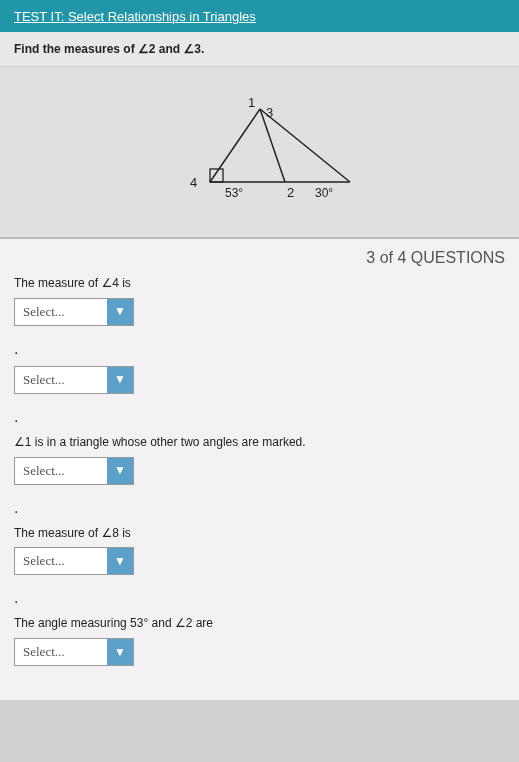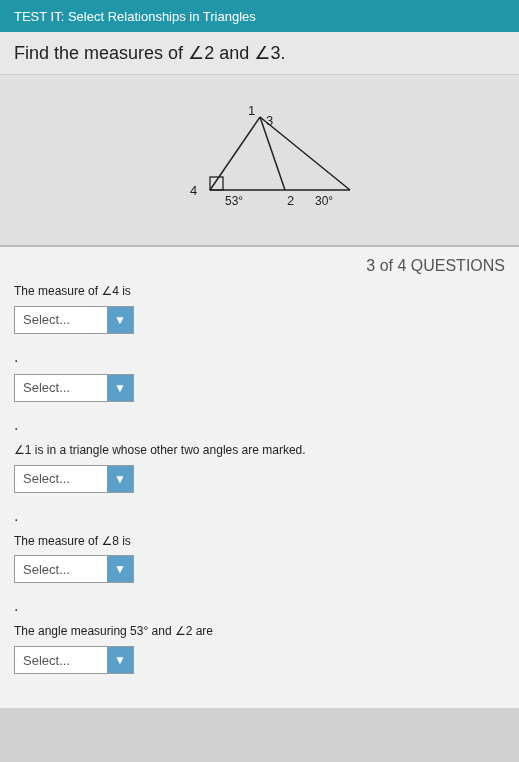--- a/index.html
+++ b/index.html
@@ -16,30 +16,31 @@
       background: #2196a8;
       padding: 8px 14px;
     }
     .header-bar .test-label {
       color: #fff;
       font-weight: bold;
       font-size: 13px;
     }
     .header-bar .test-label span {
       font-weight: normal;
+      text-decoration: underline;
     }
 
     .question-header {
       background: #e8e8e8;
       padding: 10px 14px 10px 14px;
       border-bottom: 1px solid #ccc;
     }
     .question-header .find-text {
-      font-weight: normal;
-      font-size: 18px;
+      font-weight: bold;
+      font-size: 12px;
       color: #222;
     }
 
     .diagram-area {
       background: #e0e0e0;
       display: flex;
       justify-content: center;
       align-items: center;
       padding: 20px 0 20px 0;
       border-bottom: 2px solid #bbb;
@@ -75,20 +76,21 @@
 
     .select-box {
       display: flex;
       align-items: center;
       border: 1.5px solid #999;
       background: #fff;
       height: 28px;
       min-width: 120px;
       cursor: pointer;
       user-select: none;
+      font-family: Liberation Serif, serif;
     }
 
     .select-text {
       flex: 1;
       padding: 0 8px;
       font-size: 13px;
       color: #555;
     }
 
     .select-arrow {

